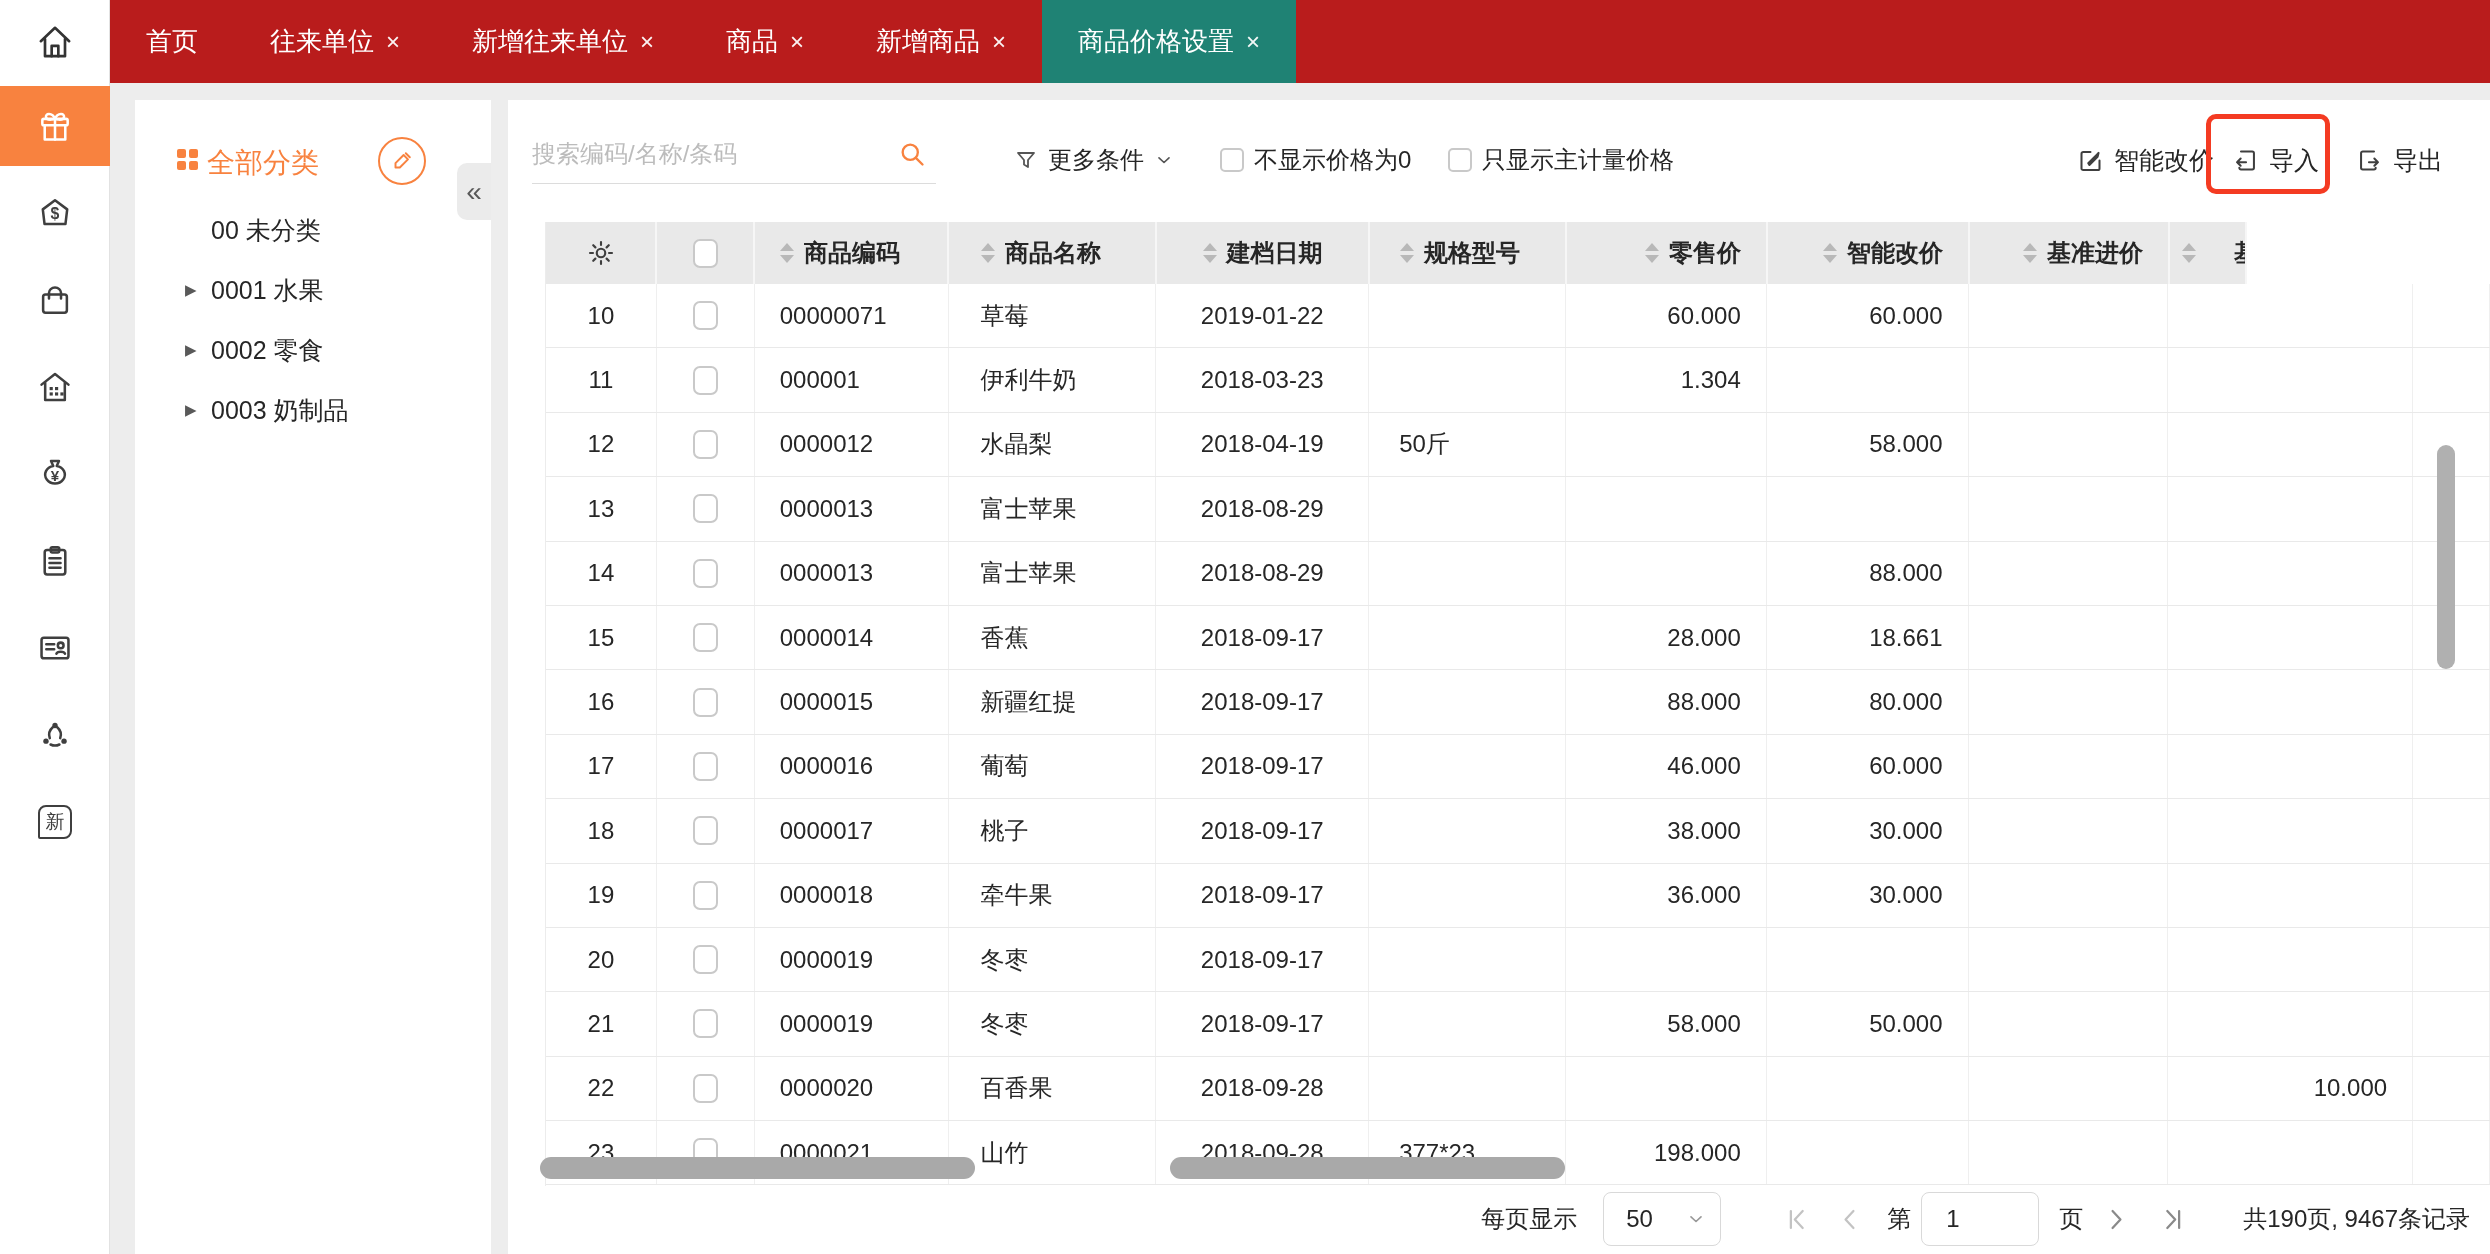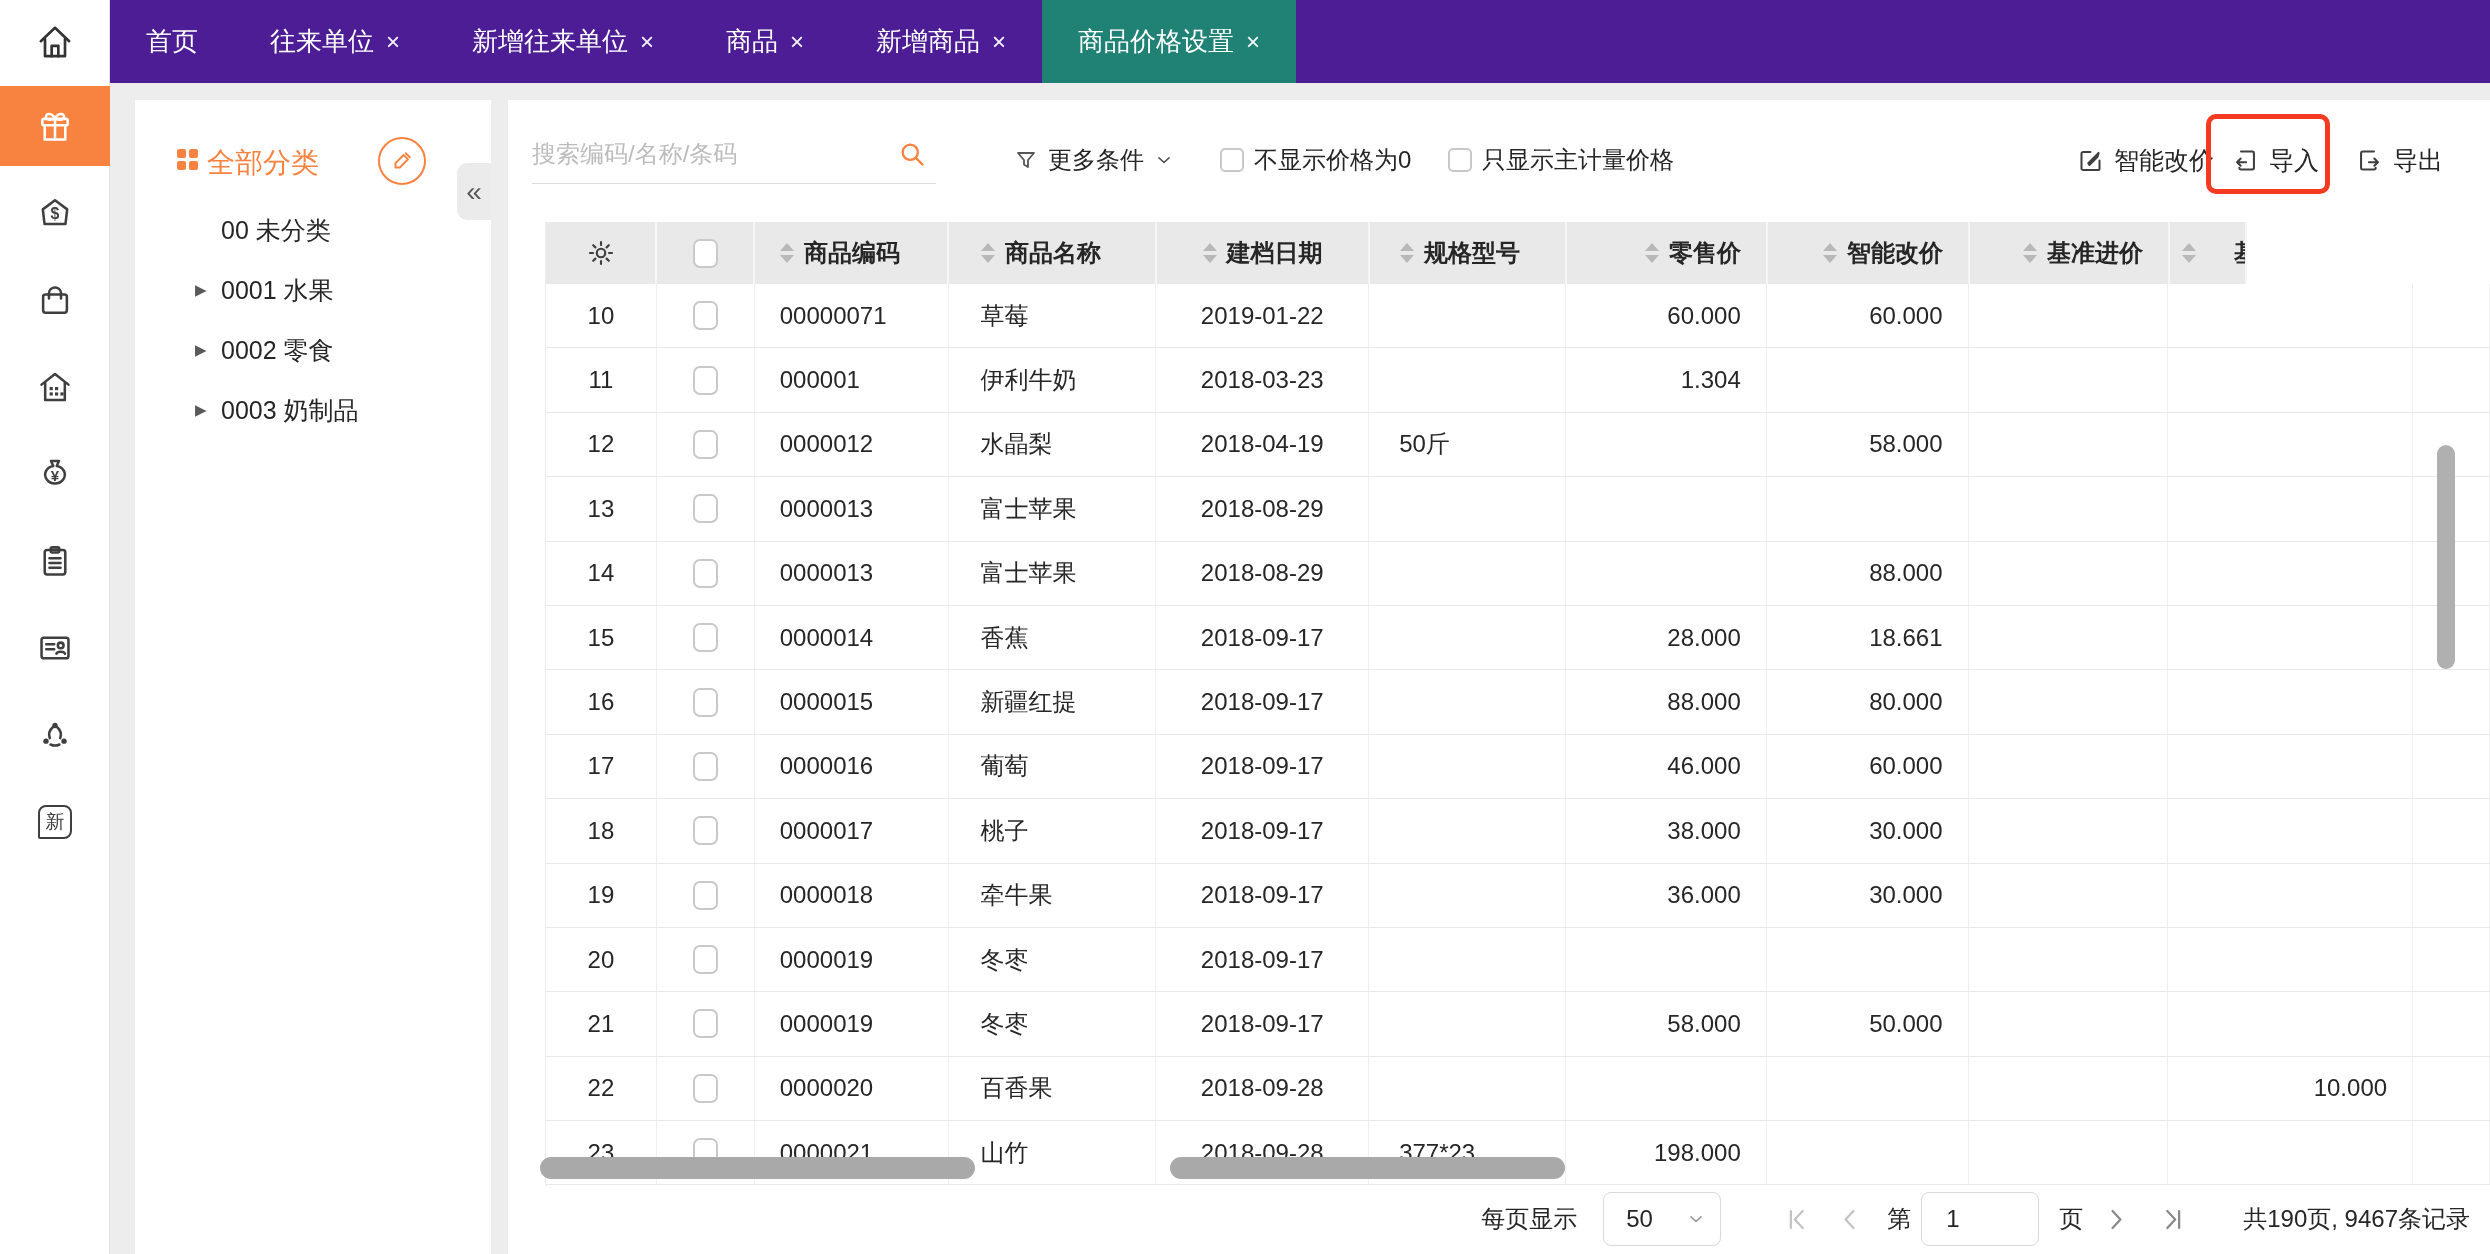--- a/index.html
+++ b/index.html
@@ -14,41 +14,41 @@
   .side-item.active { background:#f8823f; color:#fff; }
   .side-item svg { width:38px; height:38px; }
   #home-box { position:absolute; left:0; top:0; width:110px; height:83px;
     display:flex; align-items:center; justify-content:center; color:#333; }
   #home-box svg { width:40px; height:40px; }
   .newbox { width:34px; height:34px; border:2px solid #3f3f3f; border-radius:8px 8px 8px 2px;
     display:flex; align-items:center; justify-content:center; font-size:19px; color:#3f3f3f; }
 
   
   #topbar { position:absolute; left:110px; top:0; width:2380px; height:83px;
-    background:#4c1d95; display:flex; align-items:stretch; }
+    background:#b91c1c; display:flex; align-items:stretch; }
   .tab { display:flex; align-items:center; gap:12px; padding:0 36px;
     color:#fff; font-size:26px; cursor:pointer; white-space:nowrap; }
   .tab.active { background:#1f8274; }
   .tab .x { font-size:24px; opacity:.95; }
 
   
   #cat-panel { position:absolute; left:135px; top:100px; width:356px; height:1154px; background:#fff; }
   #cat-header { position:absolute; left:0; top:30px; width:100%; height:62px; }
   #cat-grid-icon { position:absolute; left:42px; top:19px; width:22px; height:22px; }
   #cat-grid-icon i { position:absolute; width:9px; height:9px; background:#f8823f; border-radius:2px; }
   #cat-title { position:absolute; left:72px; top:14px; font-size:28px; color:#f8823f; }
   #cat-edit-btn { position:absolute; left:243px; top:7px; width:48px; height:48px;
     border:2px solid #f8823f; border-radius:50%; color:#f8823f;
     display:flex; align-items:center; justify-content:center; cursor:pointer; }
   #collapse-handle { position:absolute; right:0; top:33px; width:34px; height:57px;
     background:#ebebeb; border-radius:10px 0 0 10px; color:#595959; font-size:28px;
     display:flex; align-items:center; justify-content:center; cursor:pointer; }
   #cat-tree { position:absolute; left:0; top:100px; width:100%; }
   .tree-item { height:60px; display:flex; align-items:center; padding-left:50px;
-    font-size:25px; color:#262626; cursor:pointer;margin-left:10px; }
+    font-size:25px; color:#262626; cursor:pointer; }
   .tree-arrow { width:26px; font-size:15px; color:#595959; }
 
   
   #main-panel { position:absolute; left:508px; top:100px; width:1982px; height:1154px; background:#fff; }
 
   
   #search-input { position:absolute; left:24px; top:24px; width:404px; height:60px;
     border:none; outline:none; border-bottom:1px solid #dcdcdc; font-size:24px; color:#262626;
     font-family:"Liberation Sans","DejaVu Sans",sans-serif; padding-right:56px; }
   #search-input::placeholder { color:#bcbcbc; }

